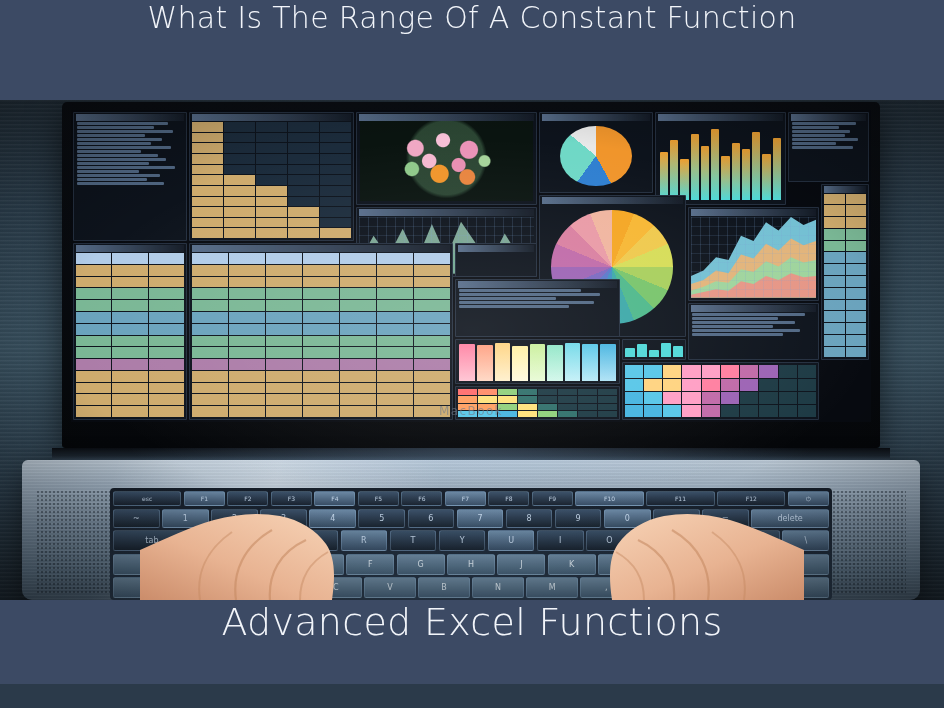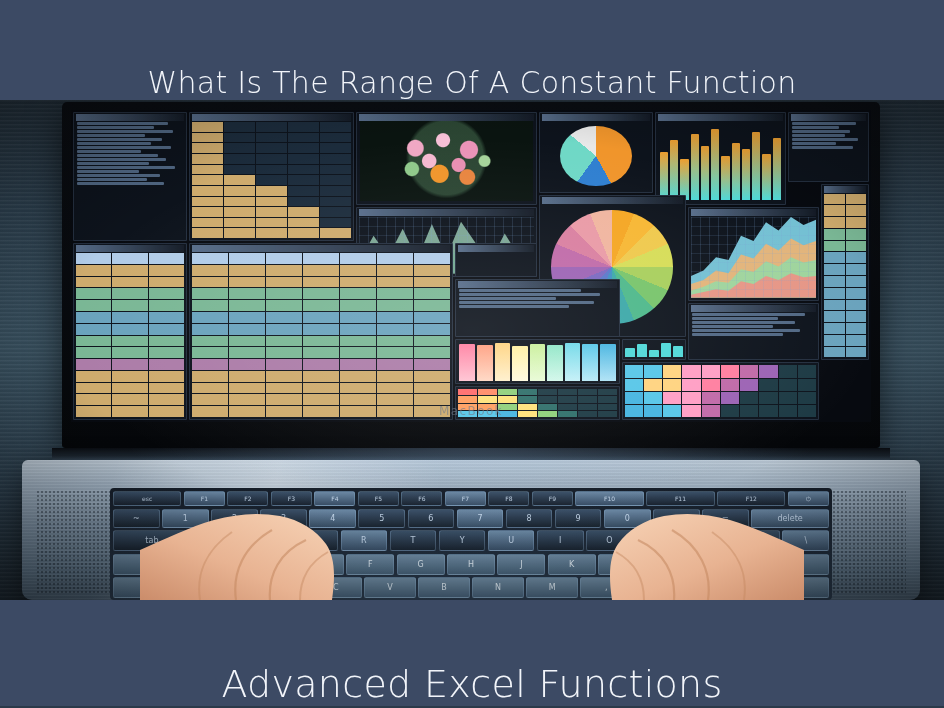--- a/index.html
+++ b/index.html
@@ -13,25 +13,25 @@
     position:relative;
     width:944px; height:708px;
     overflow:hidden;
     background:#2b3a4a;
   }
 
   
   .banner{
     position:absolute; left:0; width:944px;
     background:#3c4a64;
-    display:flex; align-items:flex-end; justify-content:center;
+    display:flex; align-items:flex-start; justify-content:center;
     z-index:40;
   }
   #header-banner{ top:0; height:100px; }
-  #footer-banner{ top:600px; height:106px; }
+  #footer-banner{ top:600px; height:84px; }
 
   .banner-text{
     color:#f2f5fa;
     font-family:"DejaVu Sans", sans-serif;
     font-weight:300;
     letter-spacing:.3px;
     text-align:center;
     white-space:nowrap;
   }
   #header-title{ font-size:30px; }

